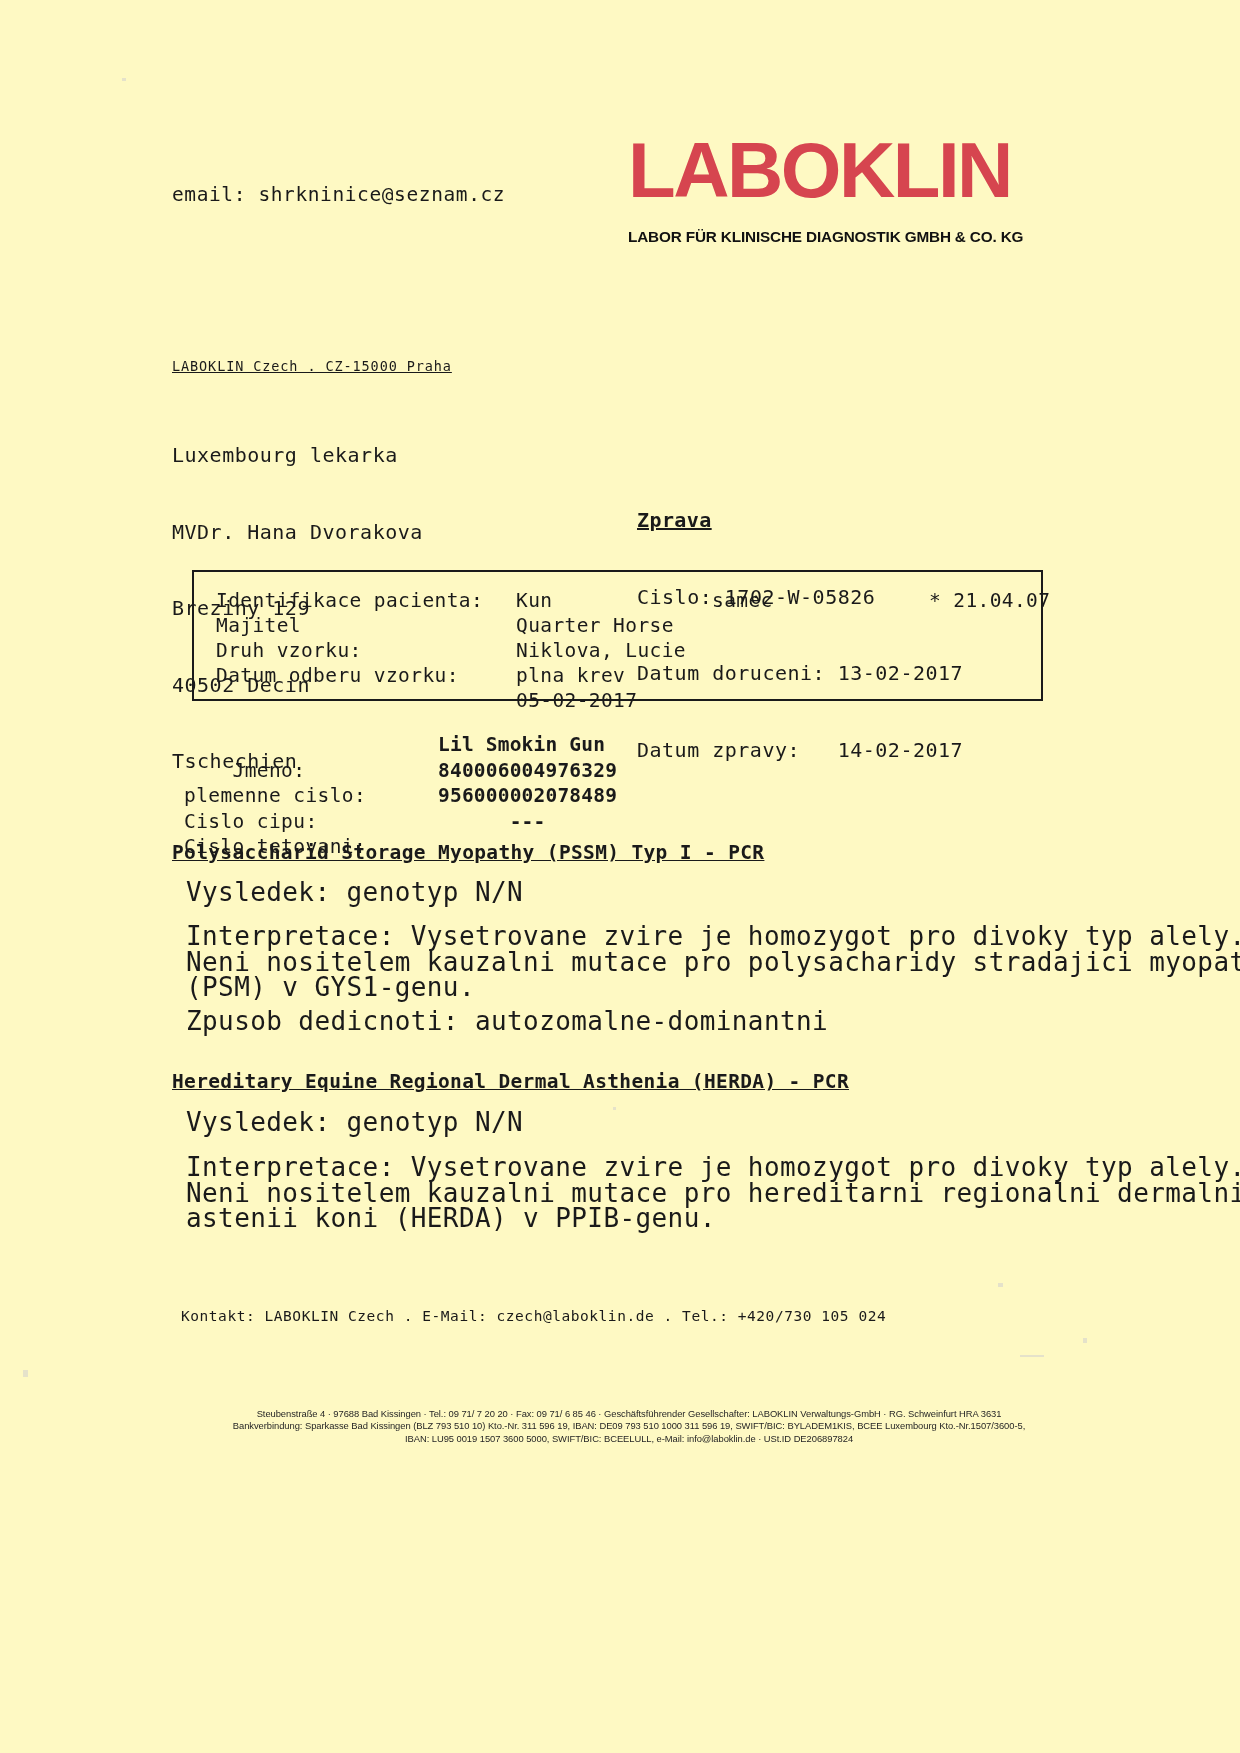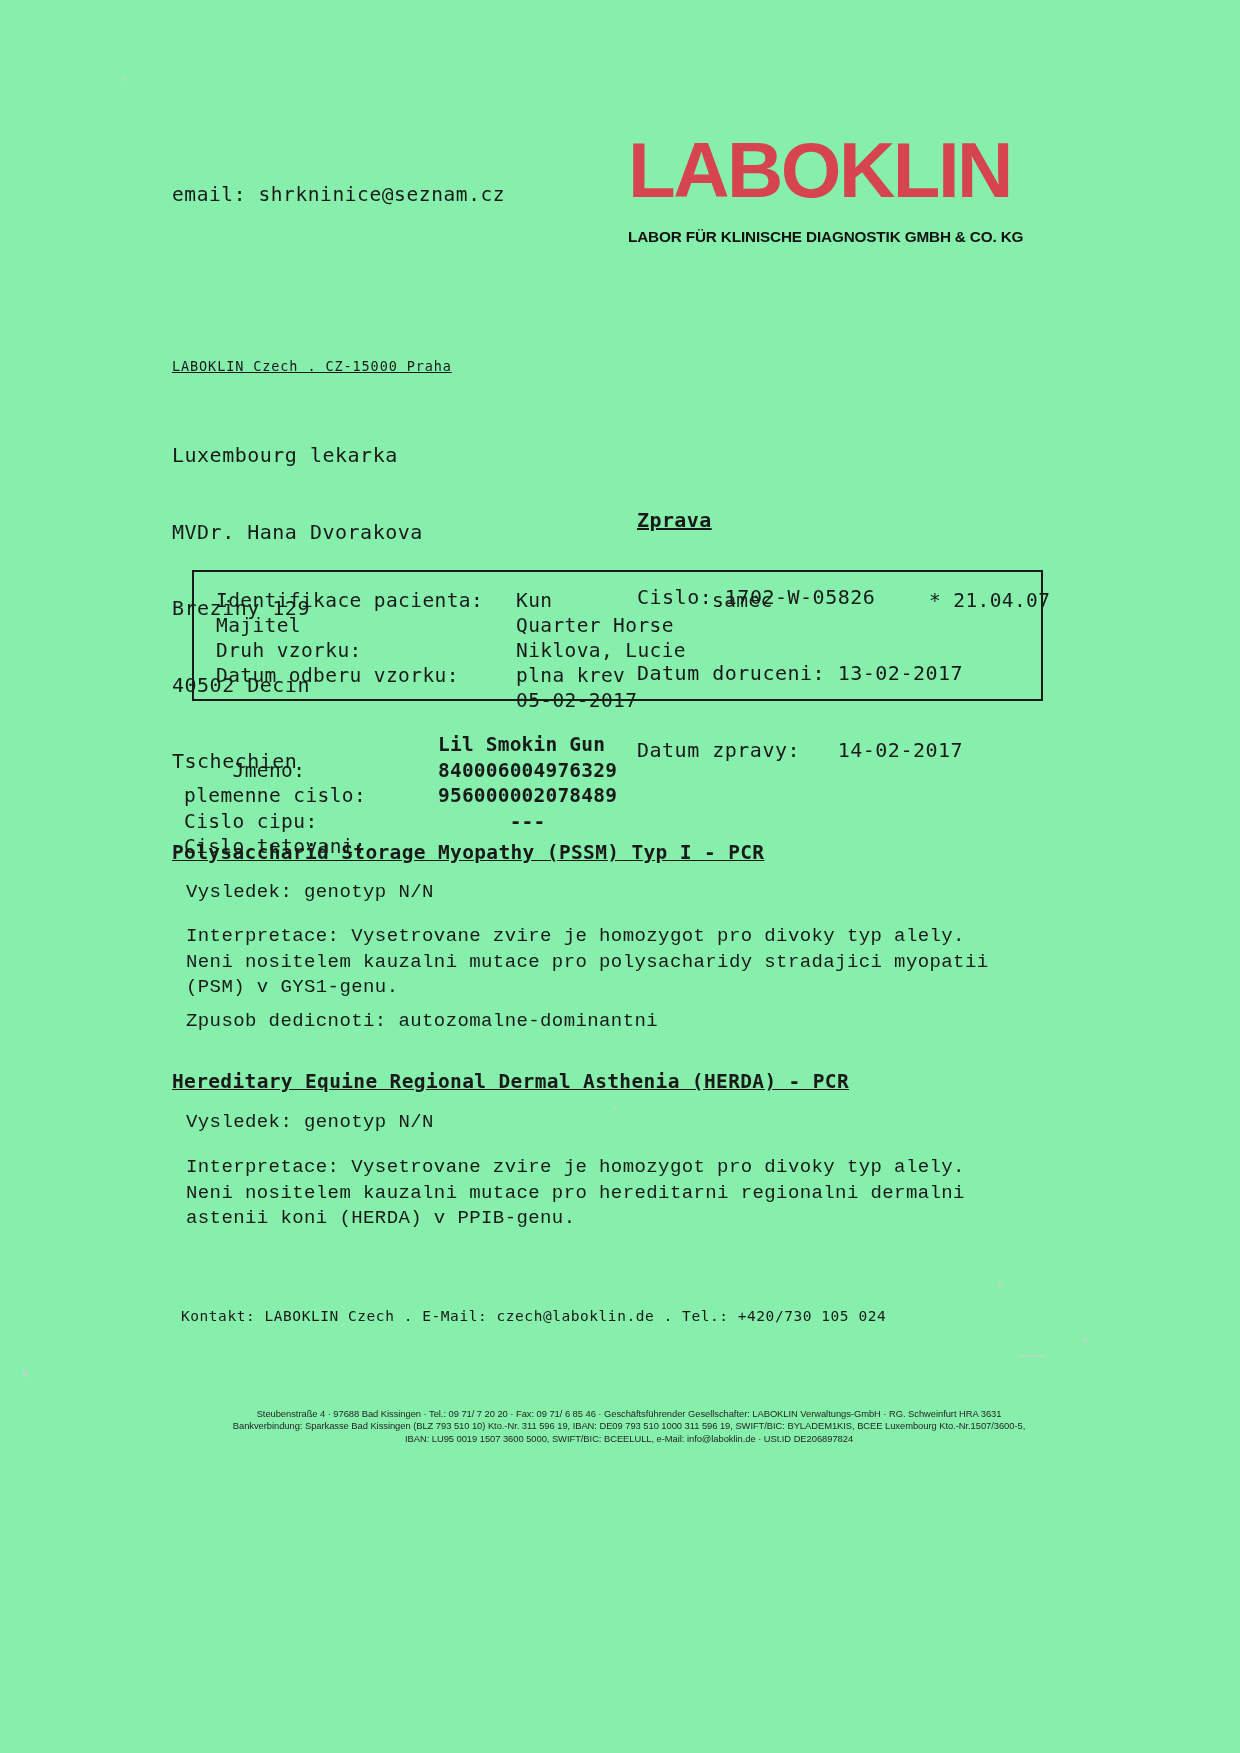--- a/index.html
+++ b/index.html
@@ -4,21 +4,21 @@
 <style>
   html, body {
     margin: 0;
     padding: 0;
     background: #ffffff;
   }
   .page {
     position: relative;
     width: 1240px;
     height: 1753px;
-    background: #86efac;
+    background: #fef9c3;
     overflow: hidden;
     font-family: "DejaVu Sans Mono", monospace;
     color: #1a1a1a;
   }
 
   
   .abs { position: absolute; }
   .mono { font-family: "DejaVu Sans Mono", monospace; }
 
   
@@ -132,25 +132,24 @@
   .section-title {
     left: 172px;
     font-size: 19.5px;
     font-weight: bold;
     text-decoration: underline;
     letter-spacing: 0.35px;
     white-space: pre;
   }
   .section-body {
     left: 186px;
-    font-size: 19px;
-    line-height: 25.5px;
-    letter-spacing: 0.4px;
-    white-space: pre;
-    font-family: Liberation Mono, monospace;
+    font-size: 26px;
+    line-height: 25.5px;
+    letter-spacing: 0.4px;
+    white-space: pre;
   }
   #pssm-title { top: 841px; }
   #pssm-result { top: 880px; }
   #pssm-interp { top: 924px; }
   #pssm-inherit { top: 1009px; }
 
   #herda-title { top: 1070px; }
   #herda-result { top: 1110px; }
   #herda-interp { top: 1155px; }
 

